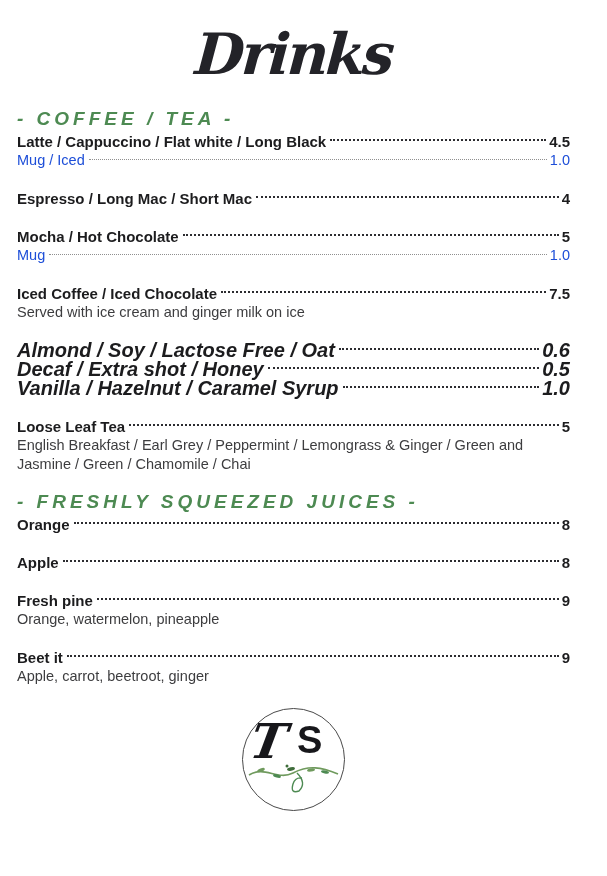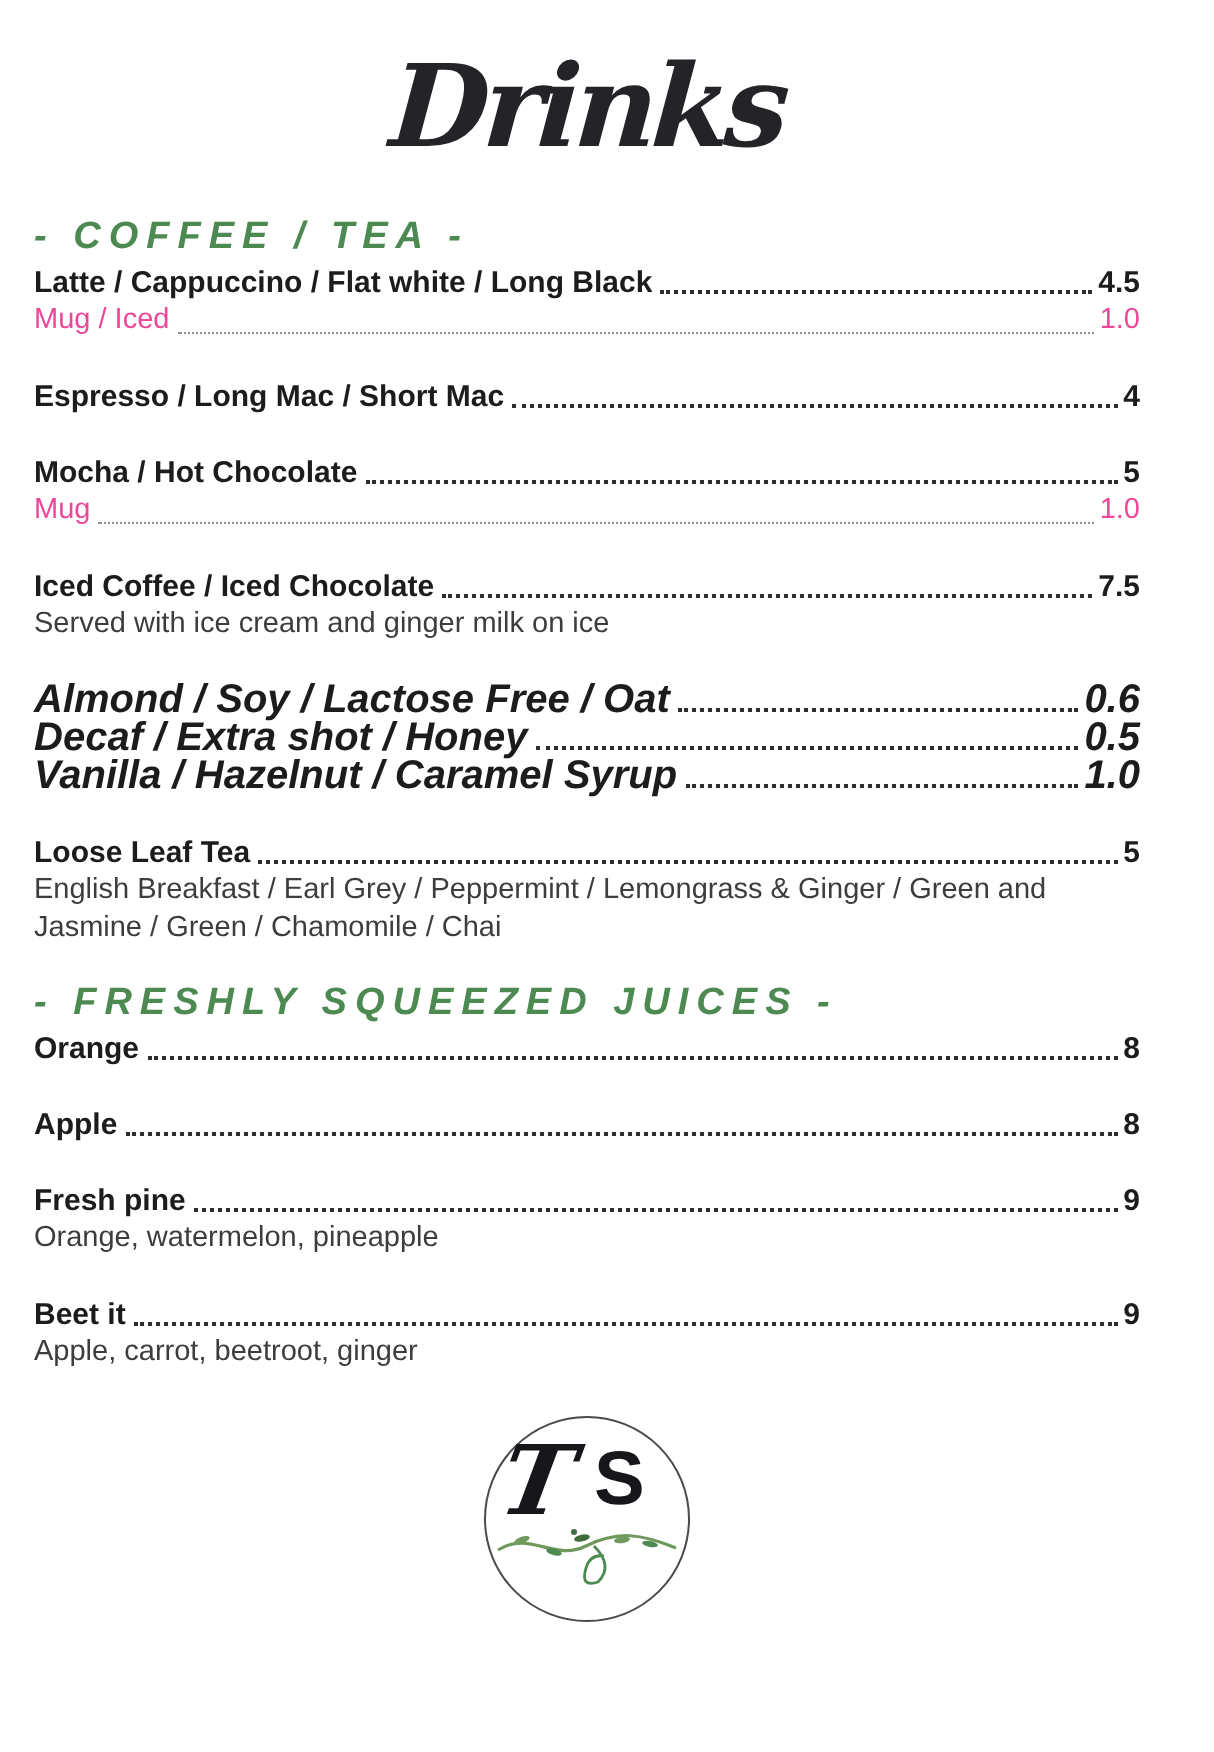--- a/index.html
+++ b/index.html
@@ -15,28 +15,28 @@
     font-size:57px;color:#232328;letter-spacing:-3px;transform:skewX(-4deg);
   }
   
   .section-heading{
     font-size:19px;font-weight:bold;font-style:italic;
     letter-spacing:4px;color:#4d8a52;margin:0 0 4px 0;line-height:18px;
   }
   .section.juices .section-heading{margin-top:4px;}
   
   .group{margin-bottom:19px;}
-  .row{display:flex;align-items:flex-end;line-height:19px;}
+  .row{display:flex;align-items:center;line-height:19px;}
   .row .name{white-space:nowrap;}
   .leader{
     flex:1;min-width:16px;border-bottom:2px dotted #2c2c30;
     margin:0 3px 4px 4px;
   }
   .row.main{font-weight:bold;font-size:15px;color:#1c1c1e;}
-  .row.sub{font-weight:normal;font-size:14.5px;color:#ec4899;}
+  .row.sub{font-weight:normal;font-size:14.5px;color:#1d4ed8;}
   .row.sub .leader{border-bottom:1.5px dotted #8f8f8f;margin-bottom:3px;}
   .row.ital{font-weight:bold;font-style:italic;font-size:20px;color:#1c1c1e;}
   .desc{font-size:14.5px;color:#3d3d3f;line-height:19px;}
   
   .logo{
     width:101px;height:101px;border:1.6px solid #4a4a4a;border-radius:50%;
     margin:22px auto 0;position:relative;background:#fff;
   }
   .logo-t{
     position:absolute;left:8px;top:4px;

